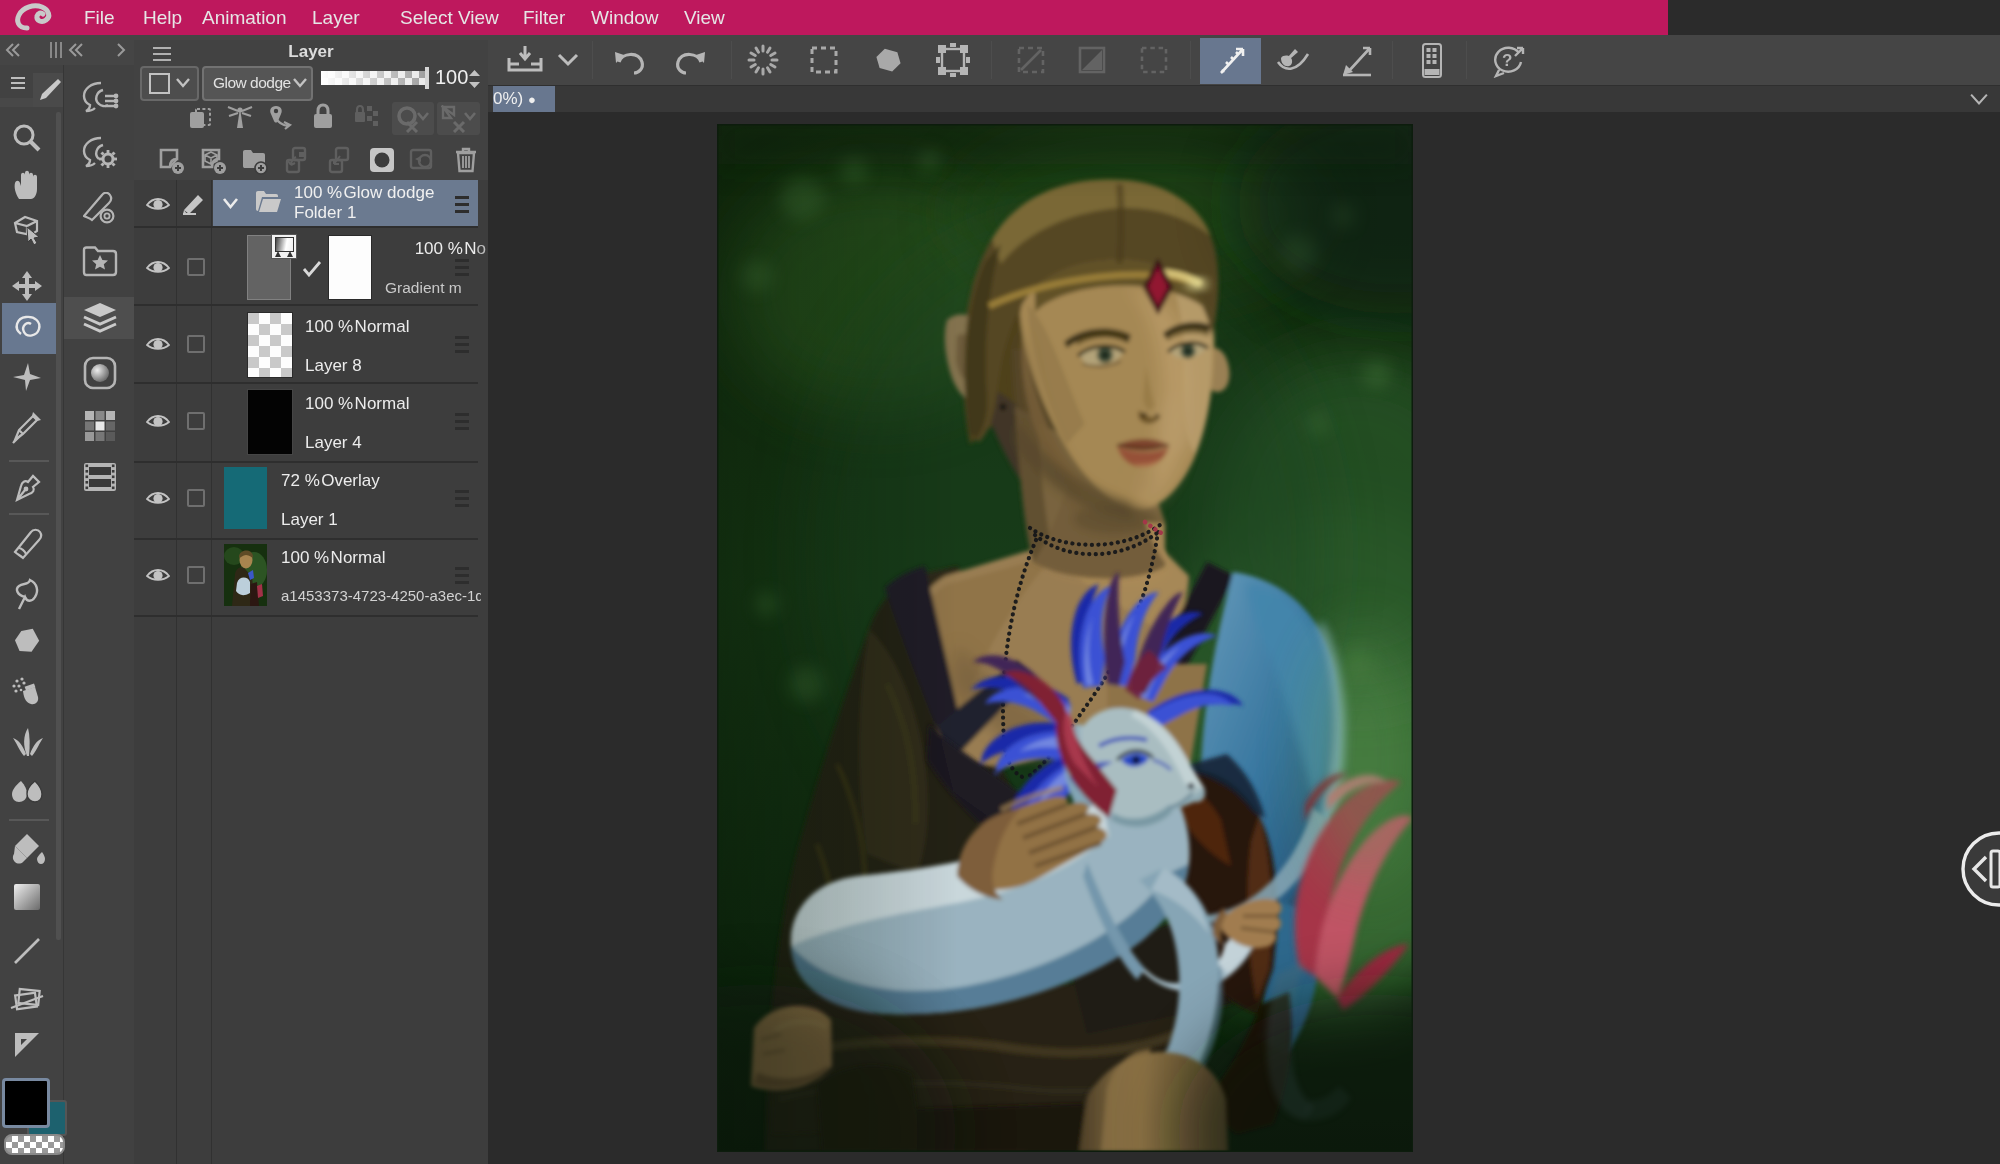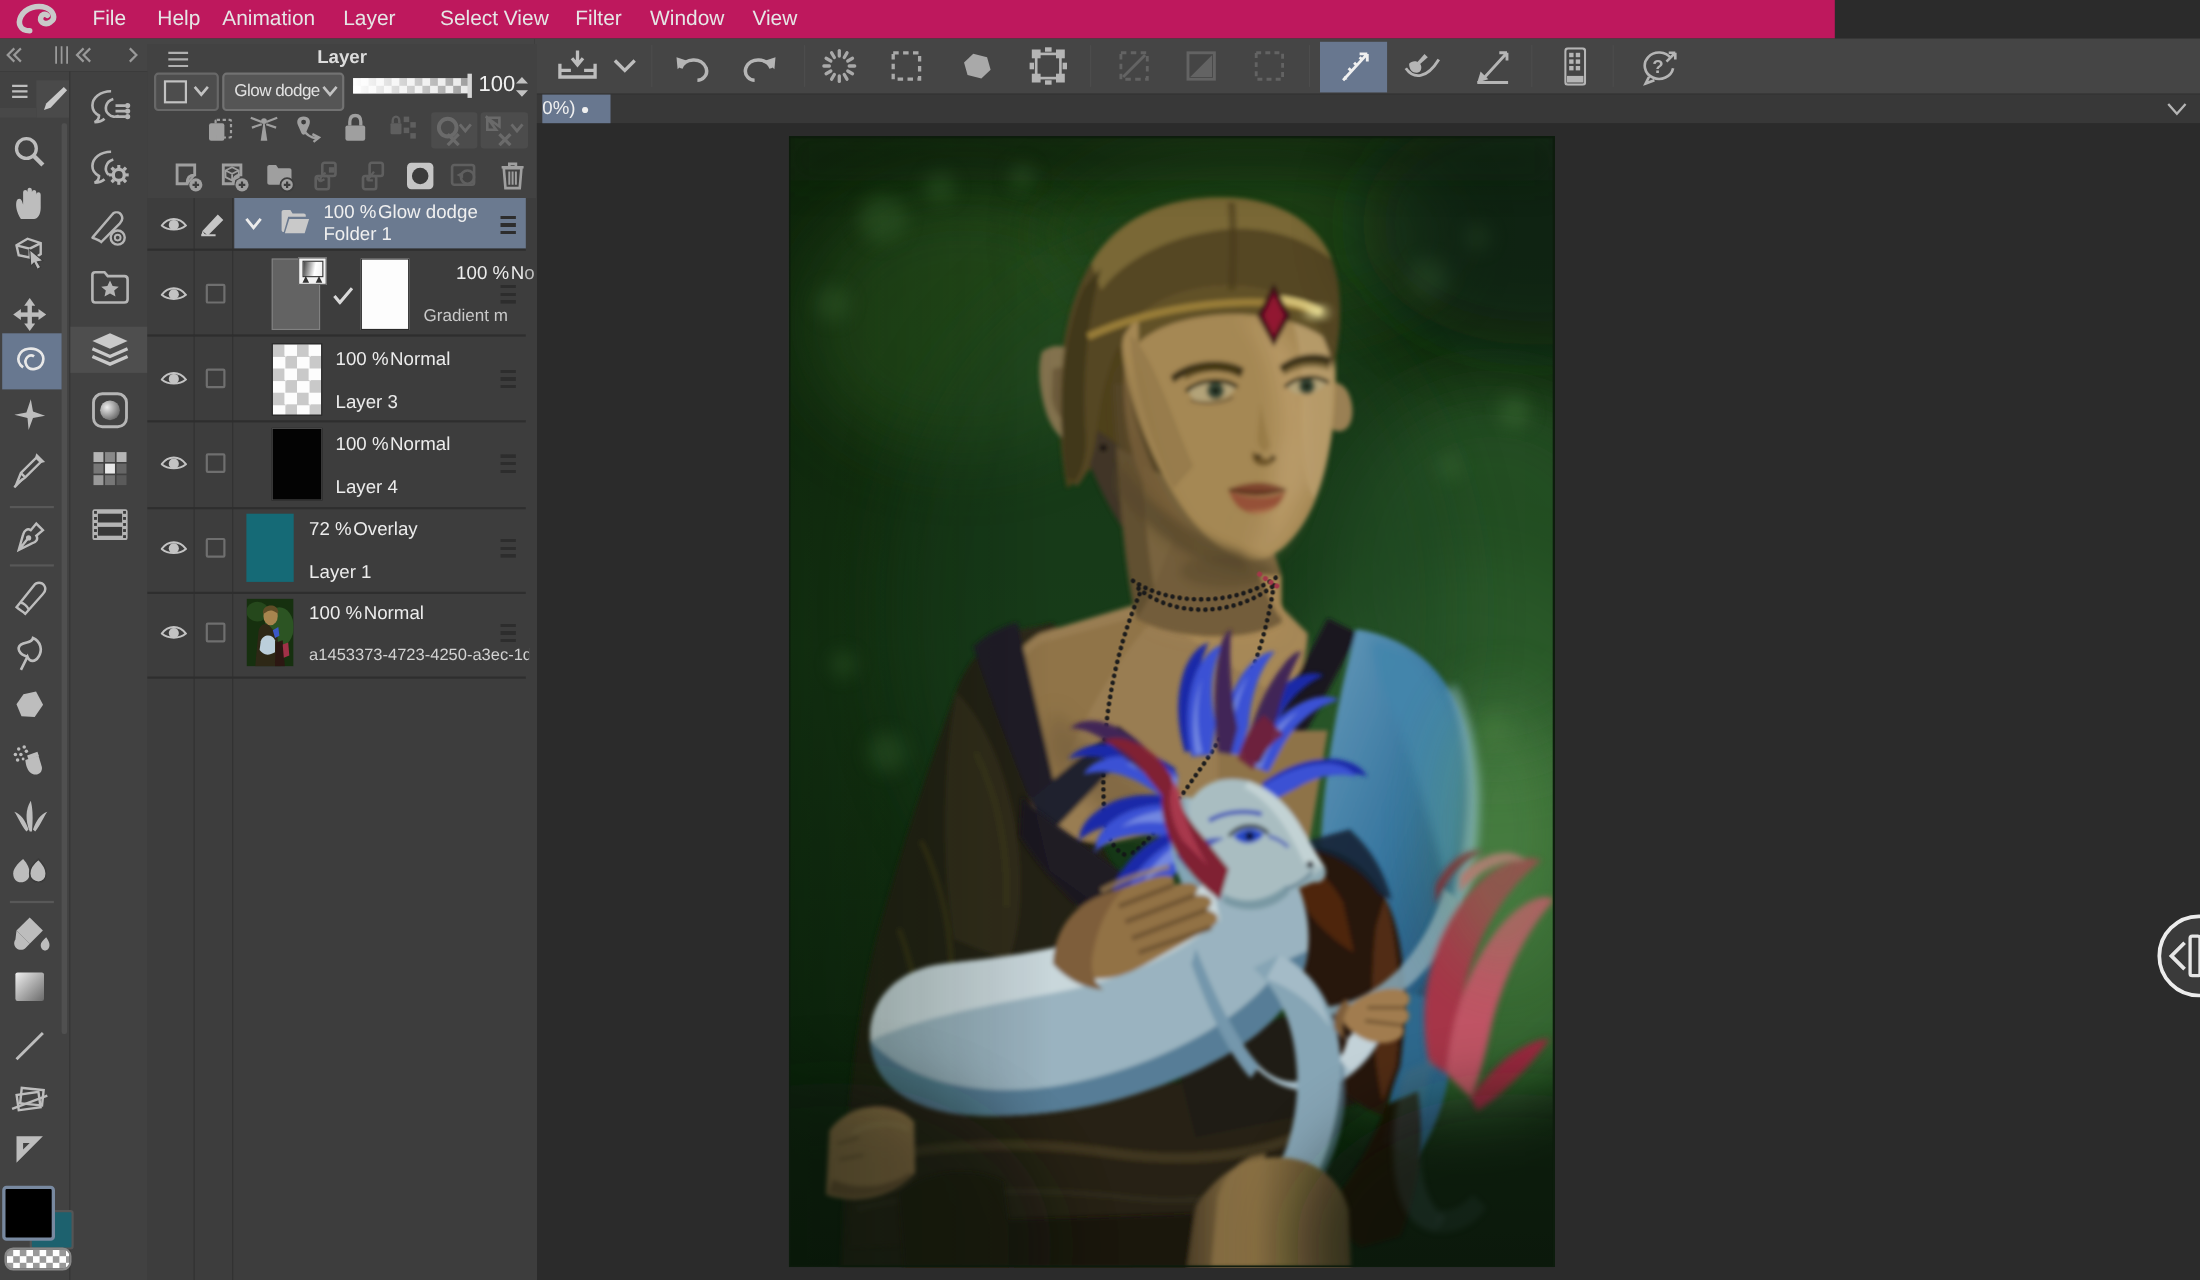--- a/index.html
+++ b/index.html
@@ -833,21 +833,21 @@
       <div class="abs" style="left:251px;top:99px;width:100px;color:#c9c9c9;font-size:15.5px;">Gradient m</div>
       <div class="abs ham" style="top:79px"></div>
 
       <div class="hsep" style="top:124px"></div>
       <svg class="icon" style="left:12px;top:154px" width="24" height="20" viewBox="0 0 24 20">
         <use href="#eyeicon"></use>
       </svg>
       <div class="abs cbox" style="top:155px"></div>
       <div class="abs" style="left:113px;top:132px;width:44px;height:64px;background:repeating-conic-gradient(#fdfdfd 0% 25%,#c9c9c9 0% 50%) 0 0/22px 22px;border:1px solid #2a2a2a;"></div>
       <div class="abs" style="left:171px;top:137px;color:#ececec;font-size:17px;">100 % Normal</div>
-      <div class="abs" style="left:171px;top:176px;color:#ececec;font-size:17px;">Layer 3</div>
+      <div class="abs" style="left:171px;top:176px;color:#ececec;font-size:17px;">Layer 8</div>
       <div class="abs ham" style="top:156px"></div>
 
       <div class="hsep" style="top:202px"></div>
       <svg class="icon" style="left:12px;top:231px" width="24" height="20" viewBox="0 0 24 20">
         <use href="#eyeicon"></use>
       </svg>
       <div class="abs cbox" style="top:232px"></div>
       <div class="abs" style="left:113px;top:209px;width:44px;height:64px;background:#030303;border:1px solid #454545;"></div>
       <div class="abs" style="left:171px;top:214px;color:#ececec;font-size:17px;">100 % Normal</div>
       <div class="abs" style="left:171px;top:253px;color:#ececec;font-size:17px;">Layer 4</div>

